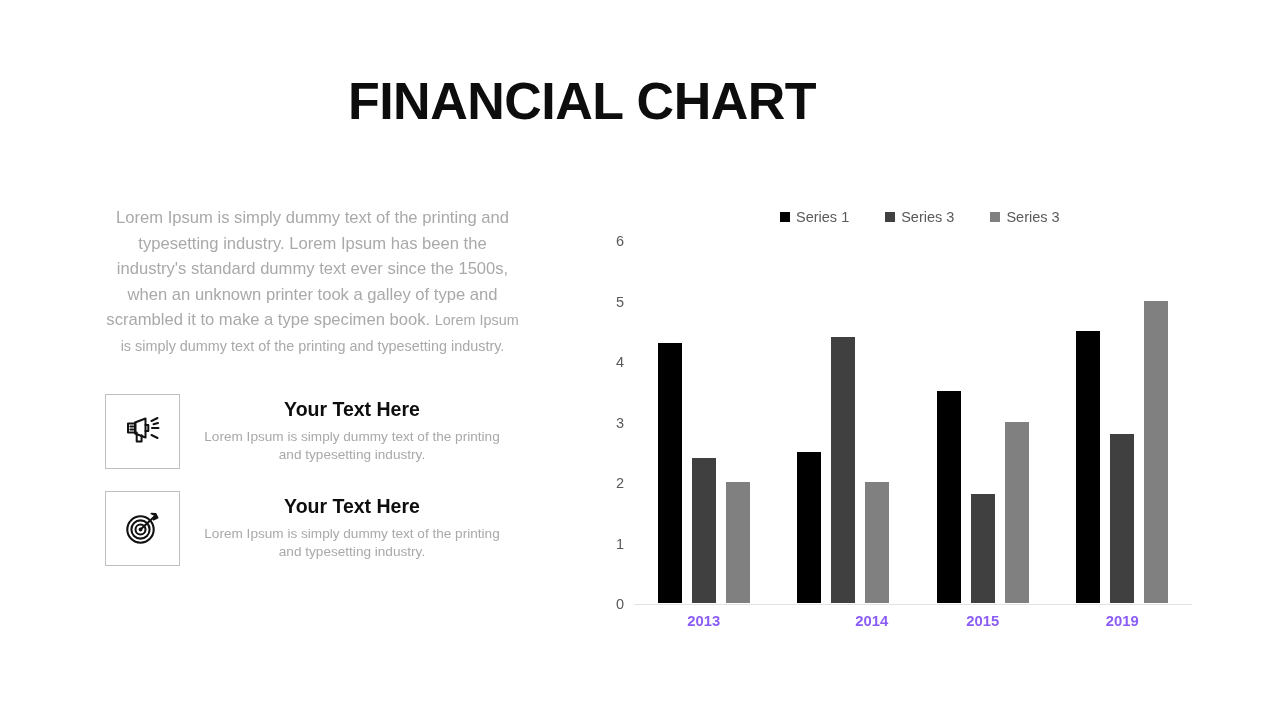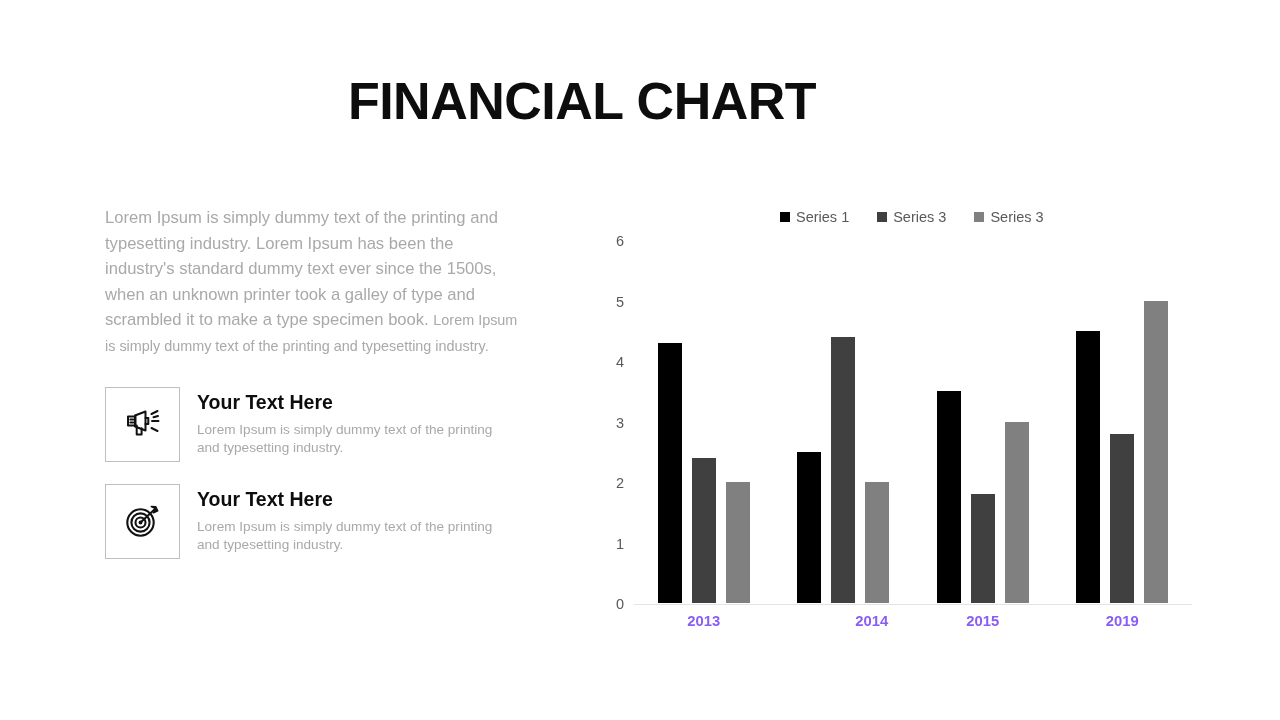--- a/index.html
+++ b/index.html
@@ -38,36 +38,37 @@
     letter-spacing: 5.2px;
     margin: 12px 0 0 0;
   }
 
   
   .left-col {
     position: absolute;
     left: 105px;
     top: 205px;
     width: 415px;
+    text-align: center;
   }
   .body-paragraph {
     margin: 0;
     color: #a9a9a9;
   }
   .body-paragraph .lead {
     font-size: 16.6px;
     line-height: 25.6px;
   }
   .body-paragraph .tail {
     font-size: 14.4px;
     line-height: 25.6px;
   }
 
   .feature-list {
-    margin-top: 27px;
+    margin-top: 34px;
   }
   .feature {
     display: flex;
     align-items: flex-start;
     margin-bottom: 22px;
   }
   .feature-iconbox {
     flex: 0 0 auto;
     width: 75px;
     height: 75px;
@@ -102,21 +103,21 @@
     left: 598px;
     top: 205px;
     width: 600px;
     height: 440px;
   }
   .legend {
     position: absolute;
     left: 182px;
     top: 5px;
     display: flex;
-    gap: 28px;
+    gap: 36px;
     align-items: center;
   }
   .legend-item {
     display: flex;
     align-items: center;
     gap: 6px;
   }
   .legend-swatch {
     width: 10px;
     height: 10px;

